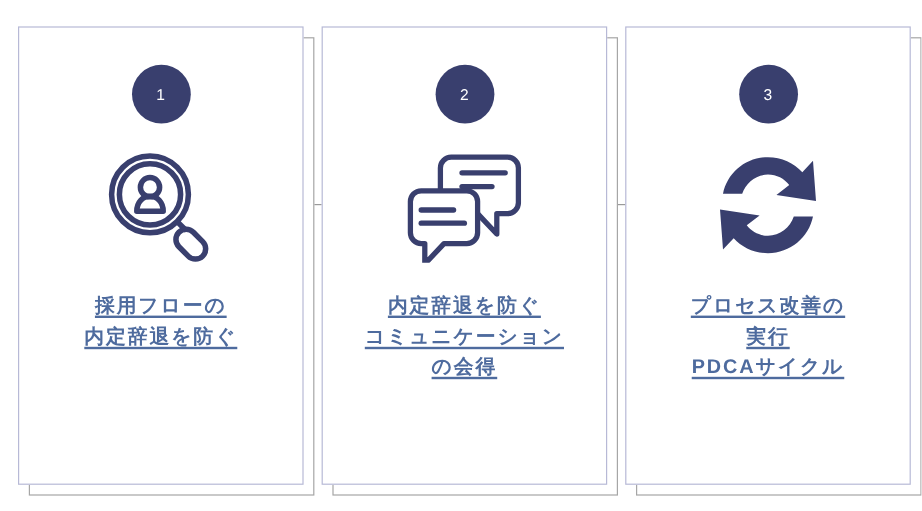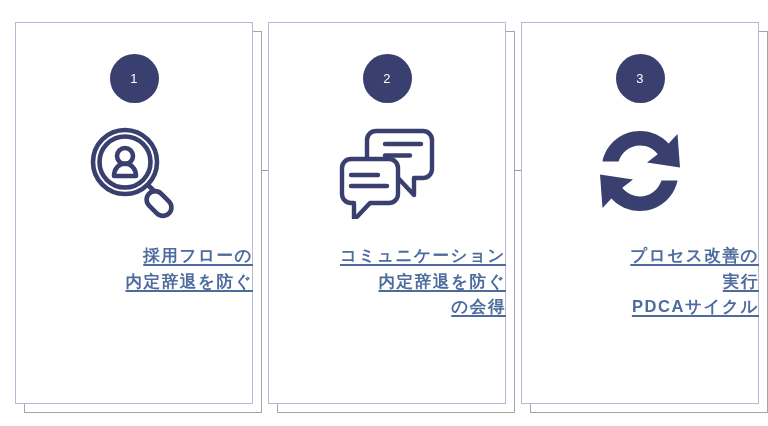--- a/index.html
+++ b/index.html
@@ -81,21 +81,21 @@
     display:flex;
     align-items:center;
     justify-content:center;
   }
   .icon-wrap svg{ display:block; }
 
   
   .caption{
     margin-top:20px;
     width:238px;
-    text-align:right;
+    text-align:center;
     color:#4e6b9e;
     font-size:16.5px;
     font-weight:700;
     line-height:1.55;
     letter-spacing:1.6px;
     white-space:nowrap;
   }
   .caption .line{
     display:block;
     text-decoration:underline;
@@ -156,22 +156,22 @@
           <path d="M38 8 h47 a9 9 0 0 1 9 9 v29 a9 9 0 0 1 -9 9 h-9 l0 17 -16 -17 h-22 a9 9 0 0 1 -9 -9 v-29 a9 9 0 0 1 9 -9 z"></path>
           <path d="M47 21 h36"></path>
           <path d="M47 32.5 h25"></path>
           <path d="M13 36 h38 a9 9 0 0 1 9 9 v26 a9 9 0 0 1 -9 9 h-19 l-16 17 0 -17 h-3 a9 9 0 0 1 -9 -9 v-26 a9 9 0 0 1 9 -9 z" fill="#ffffff"></path>
           <path d="M13 52 h27"></path>
           <path d="M13 63 h36"></path>
         </svg>
       </div>
 
       <div class="caption">
+        <span class="line">内定辞退を防ぐ</span>
         <span class="line">コミュニケーション</span>
-        <span class="line">内定辞退を防ぐ</span>
         <span class="line">の会得</span>
       </div>
 
     </div>
   </div>
 
   <div class="card-slot s3">
     <div class="card-shadow"></div>
     <div class="card">
 

